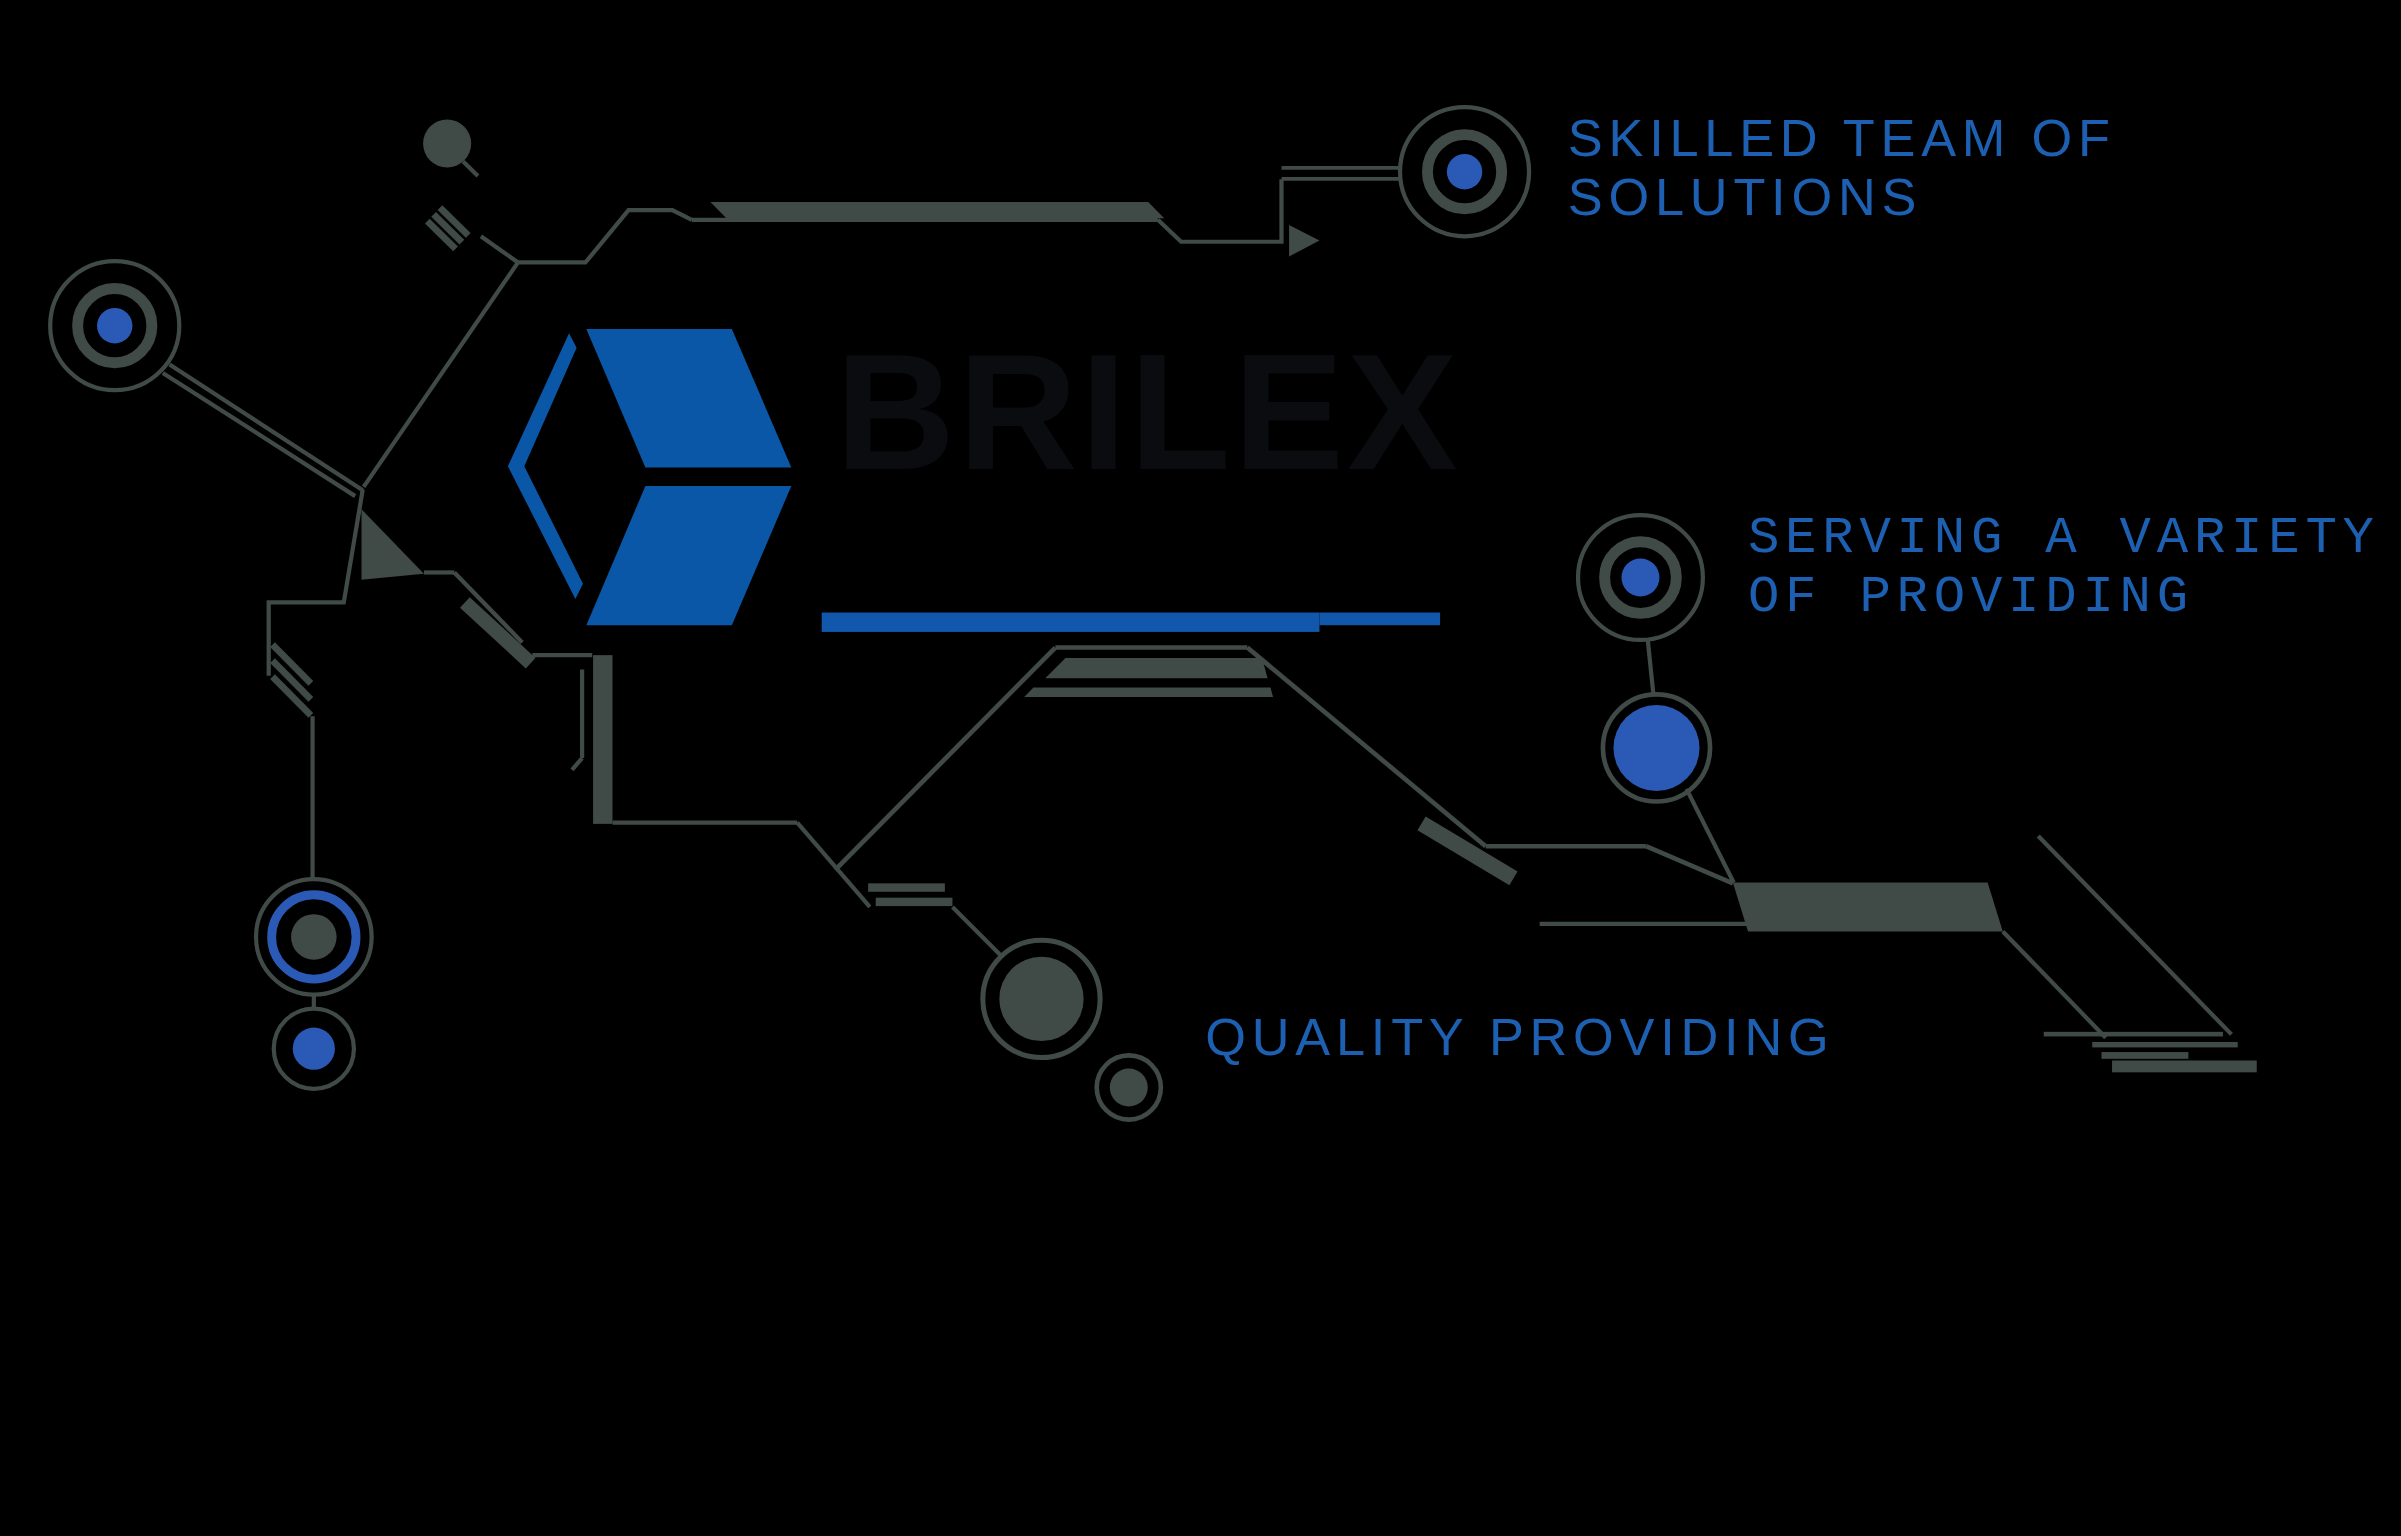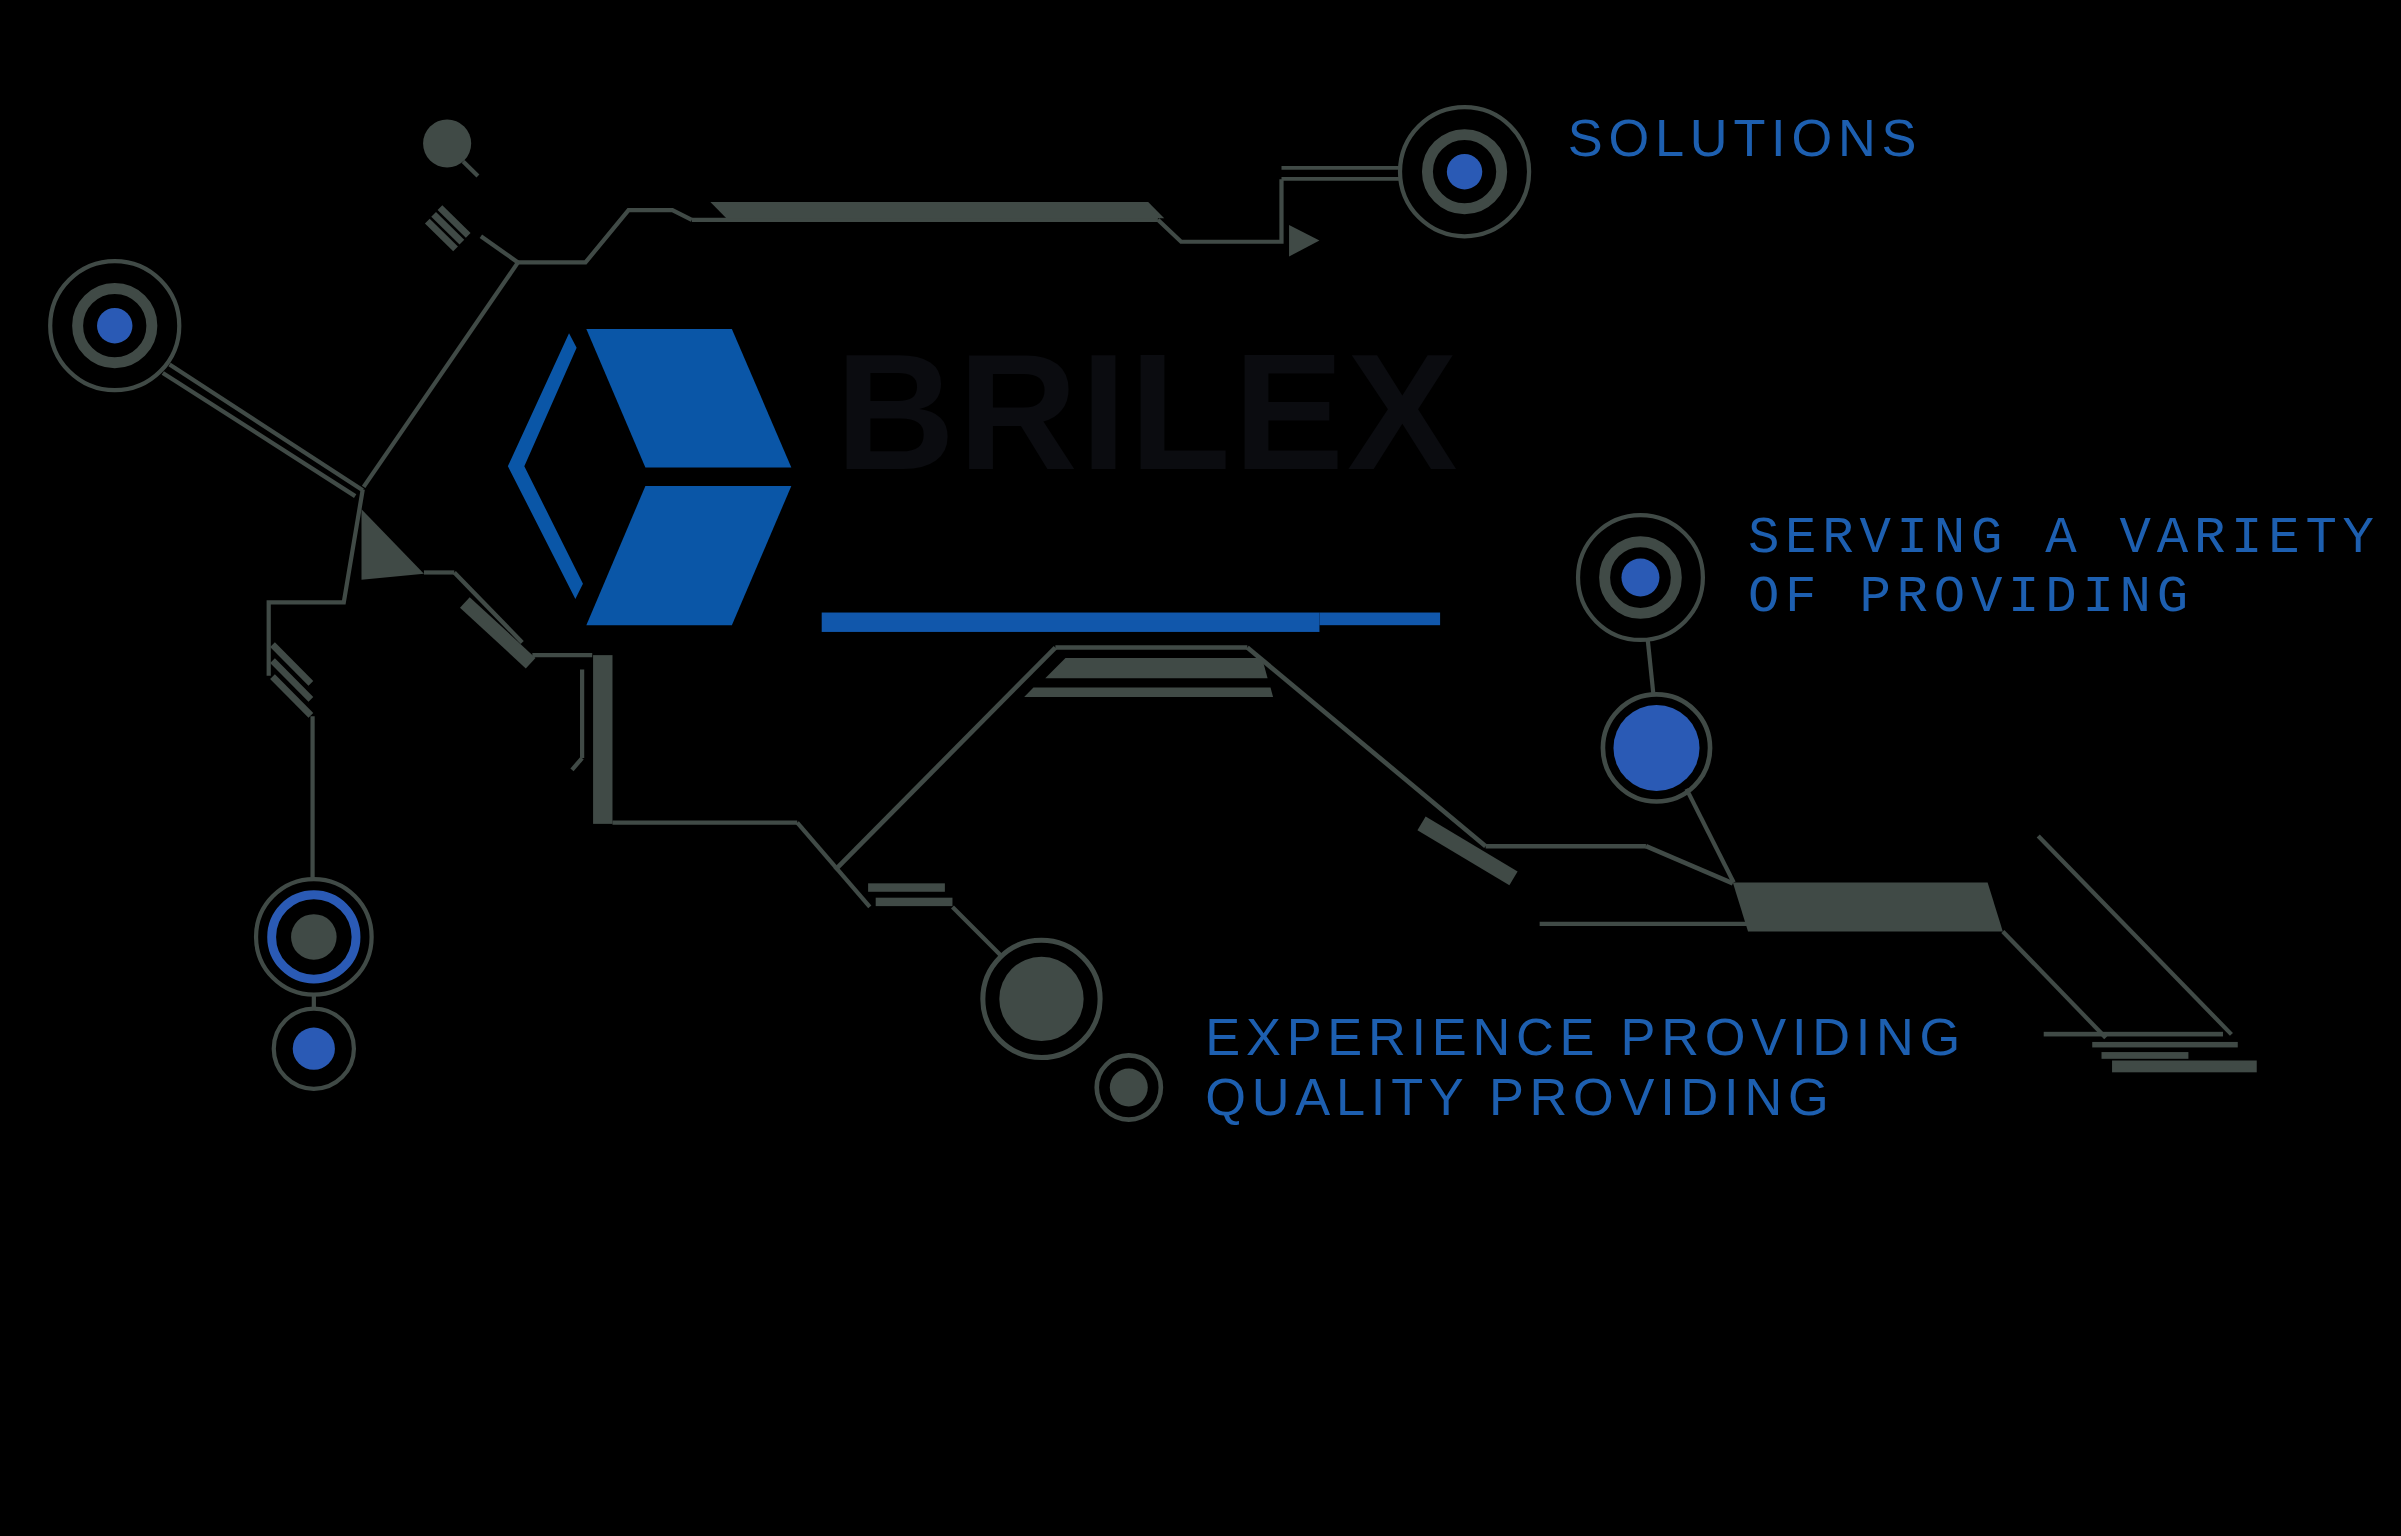--- a/index.html
+++ b/index.html
@@ -134,26 +134,26 @@
     <rect x="4845" y="2446" width="425" height="11" fill="#404a46" stroke="none"></rect>
     <rect x="4960" y="2470" width="345" height="13" fill="#404a46" stroke="none"></rect>
     <rect x="4982" y="2494" width="206" height="16" fill="#404a46" stroke="none"></rect>
     <rect x="5007" y="2514" width="343" height="28" fill="#404a46" stroke="none"></rect>
   </g>
 </svg>
 
   <div id="wordmark">BRILEX</div>
 
   <div class="caption" id="cap-skilled">
+    <span>SKILLED TEAM OF</span>
     <span>SOLUTIONS</span>
   </div>
 
   <div class="caption" id="cap-serving">
     <span>SERVING A VARIETY</span>
     <span>OF PROVIDING</span>
   </div>
 
   <div class="caption" id="cap-experience">
-    <span>EXPERIENCE PROVIDING</span>
     <span>QUALITY PROVIDING</span>
   </div>
 </div>
 
 
 </body></html>

